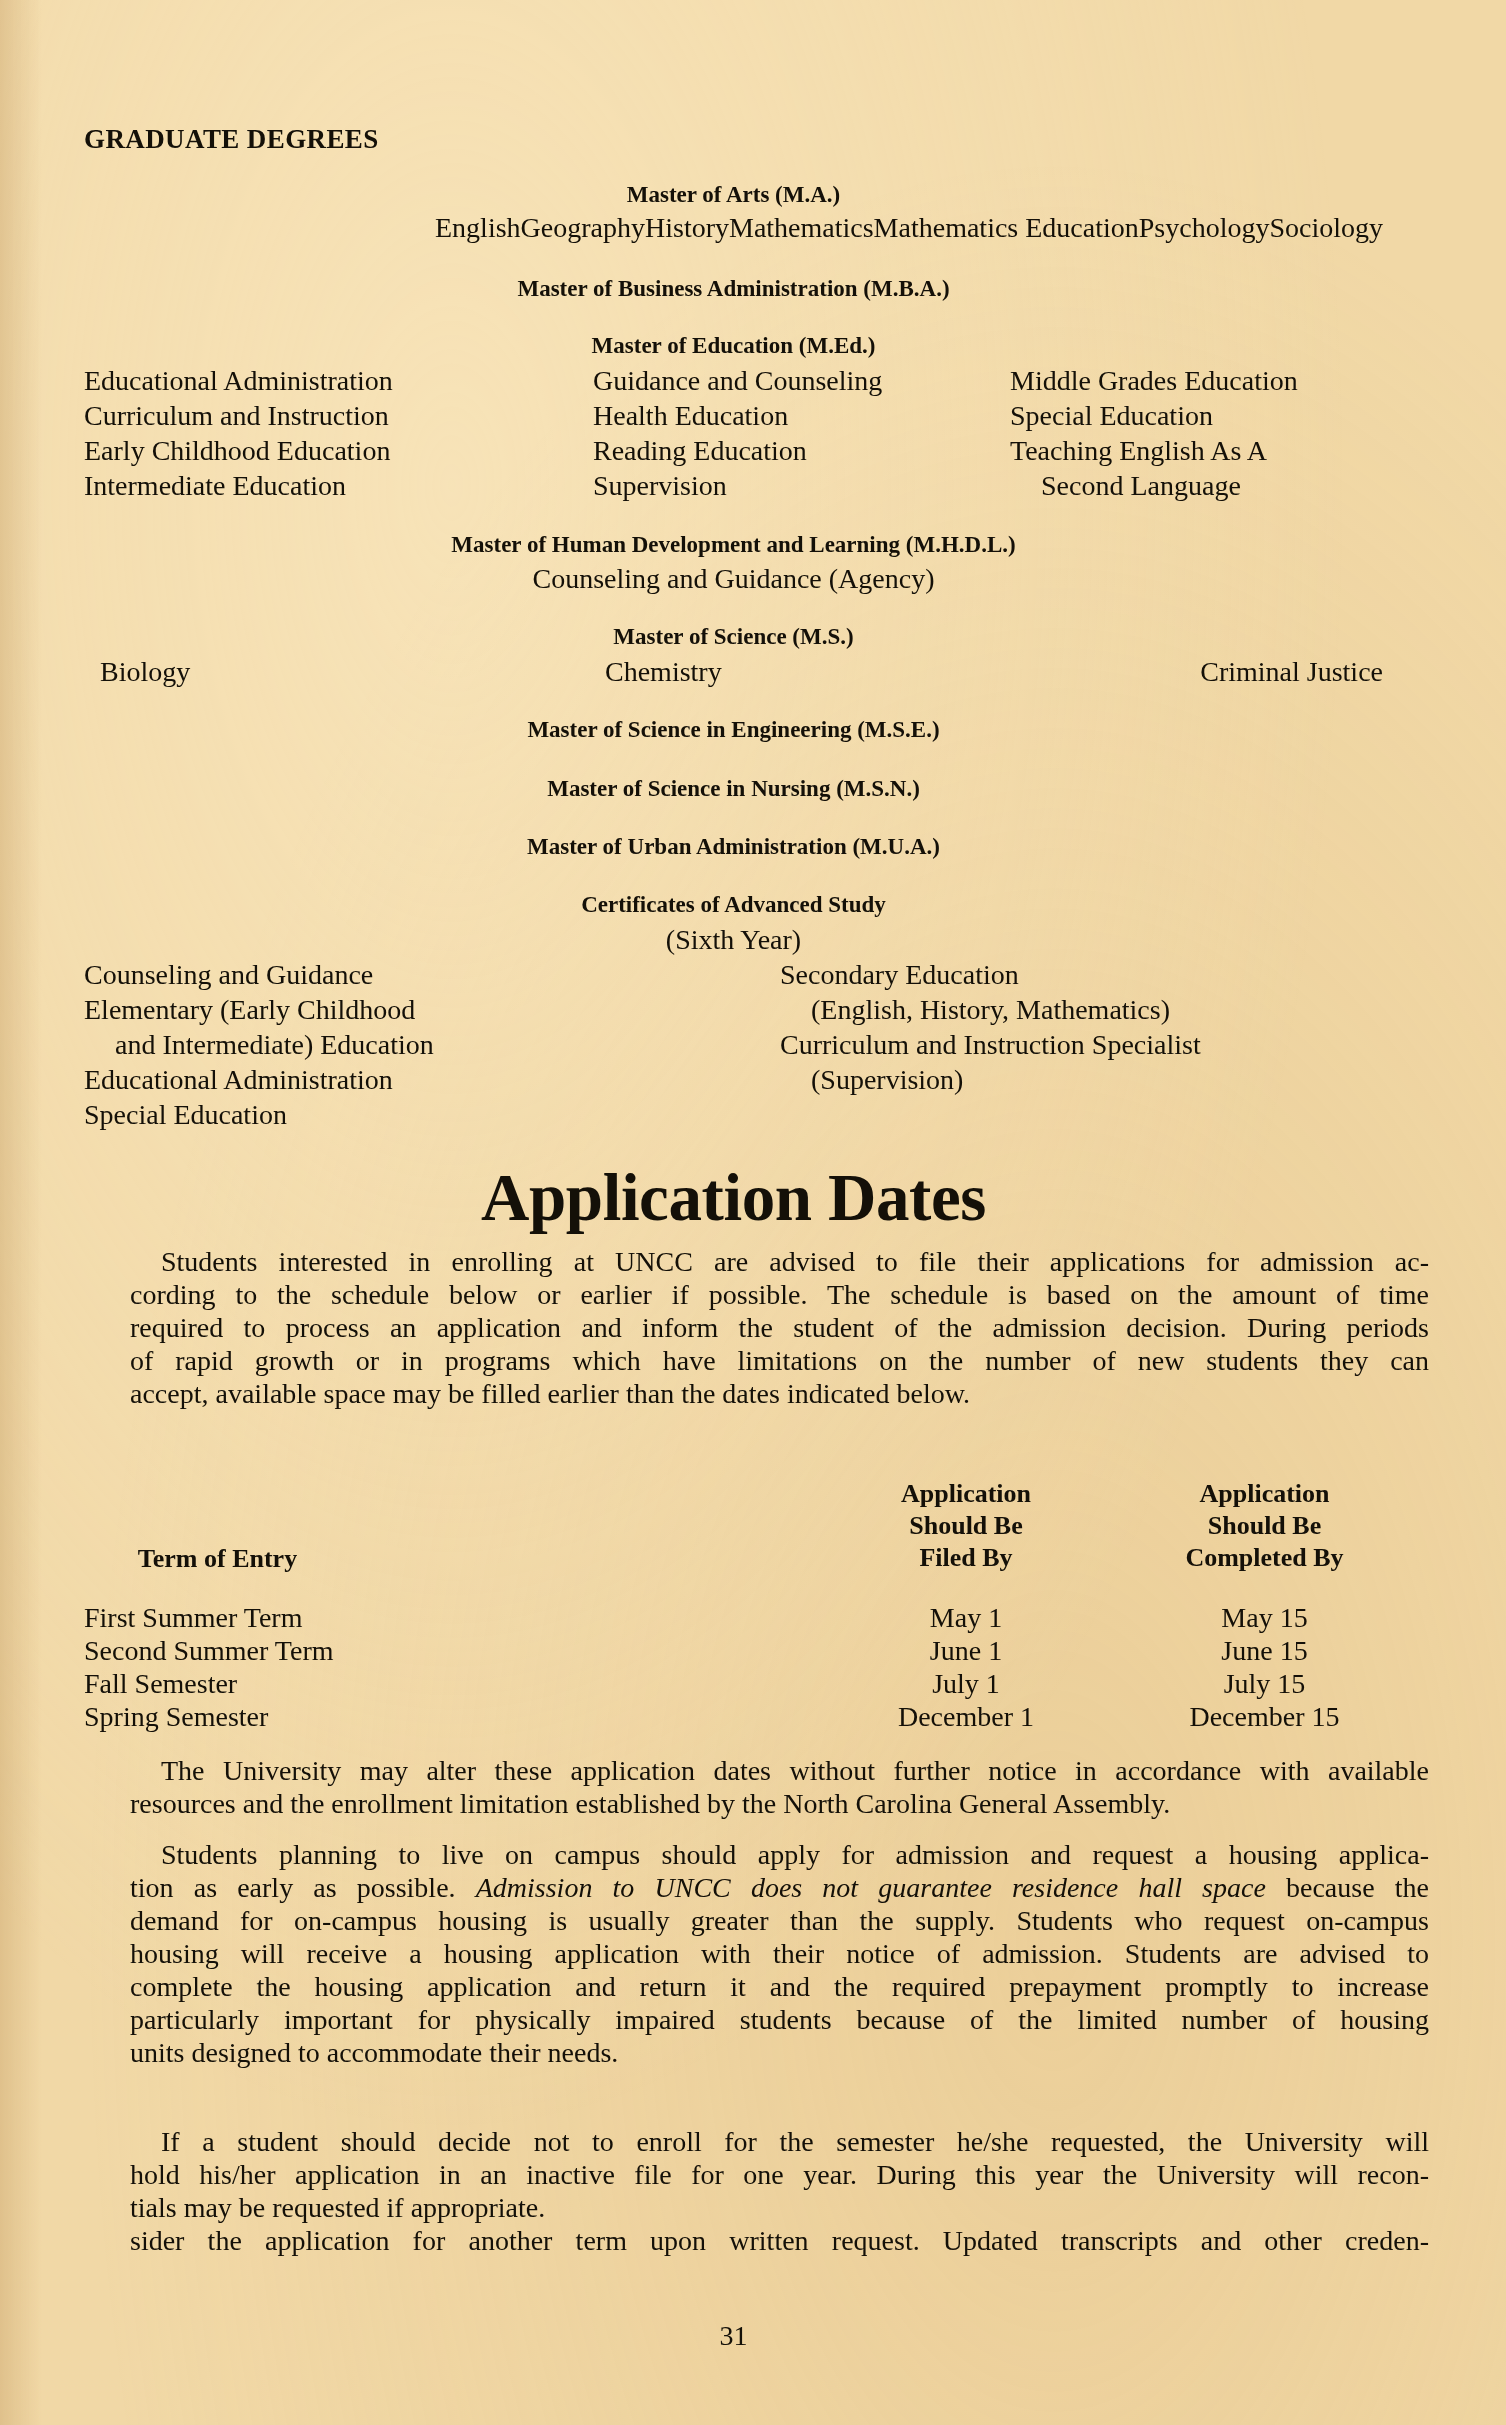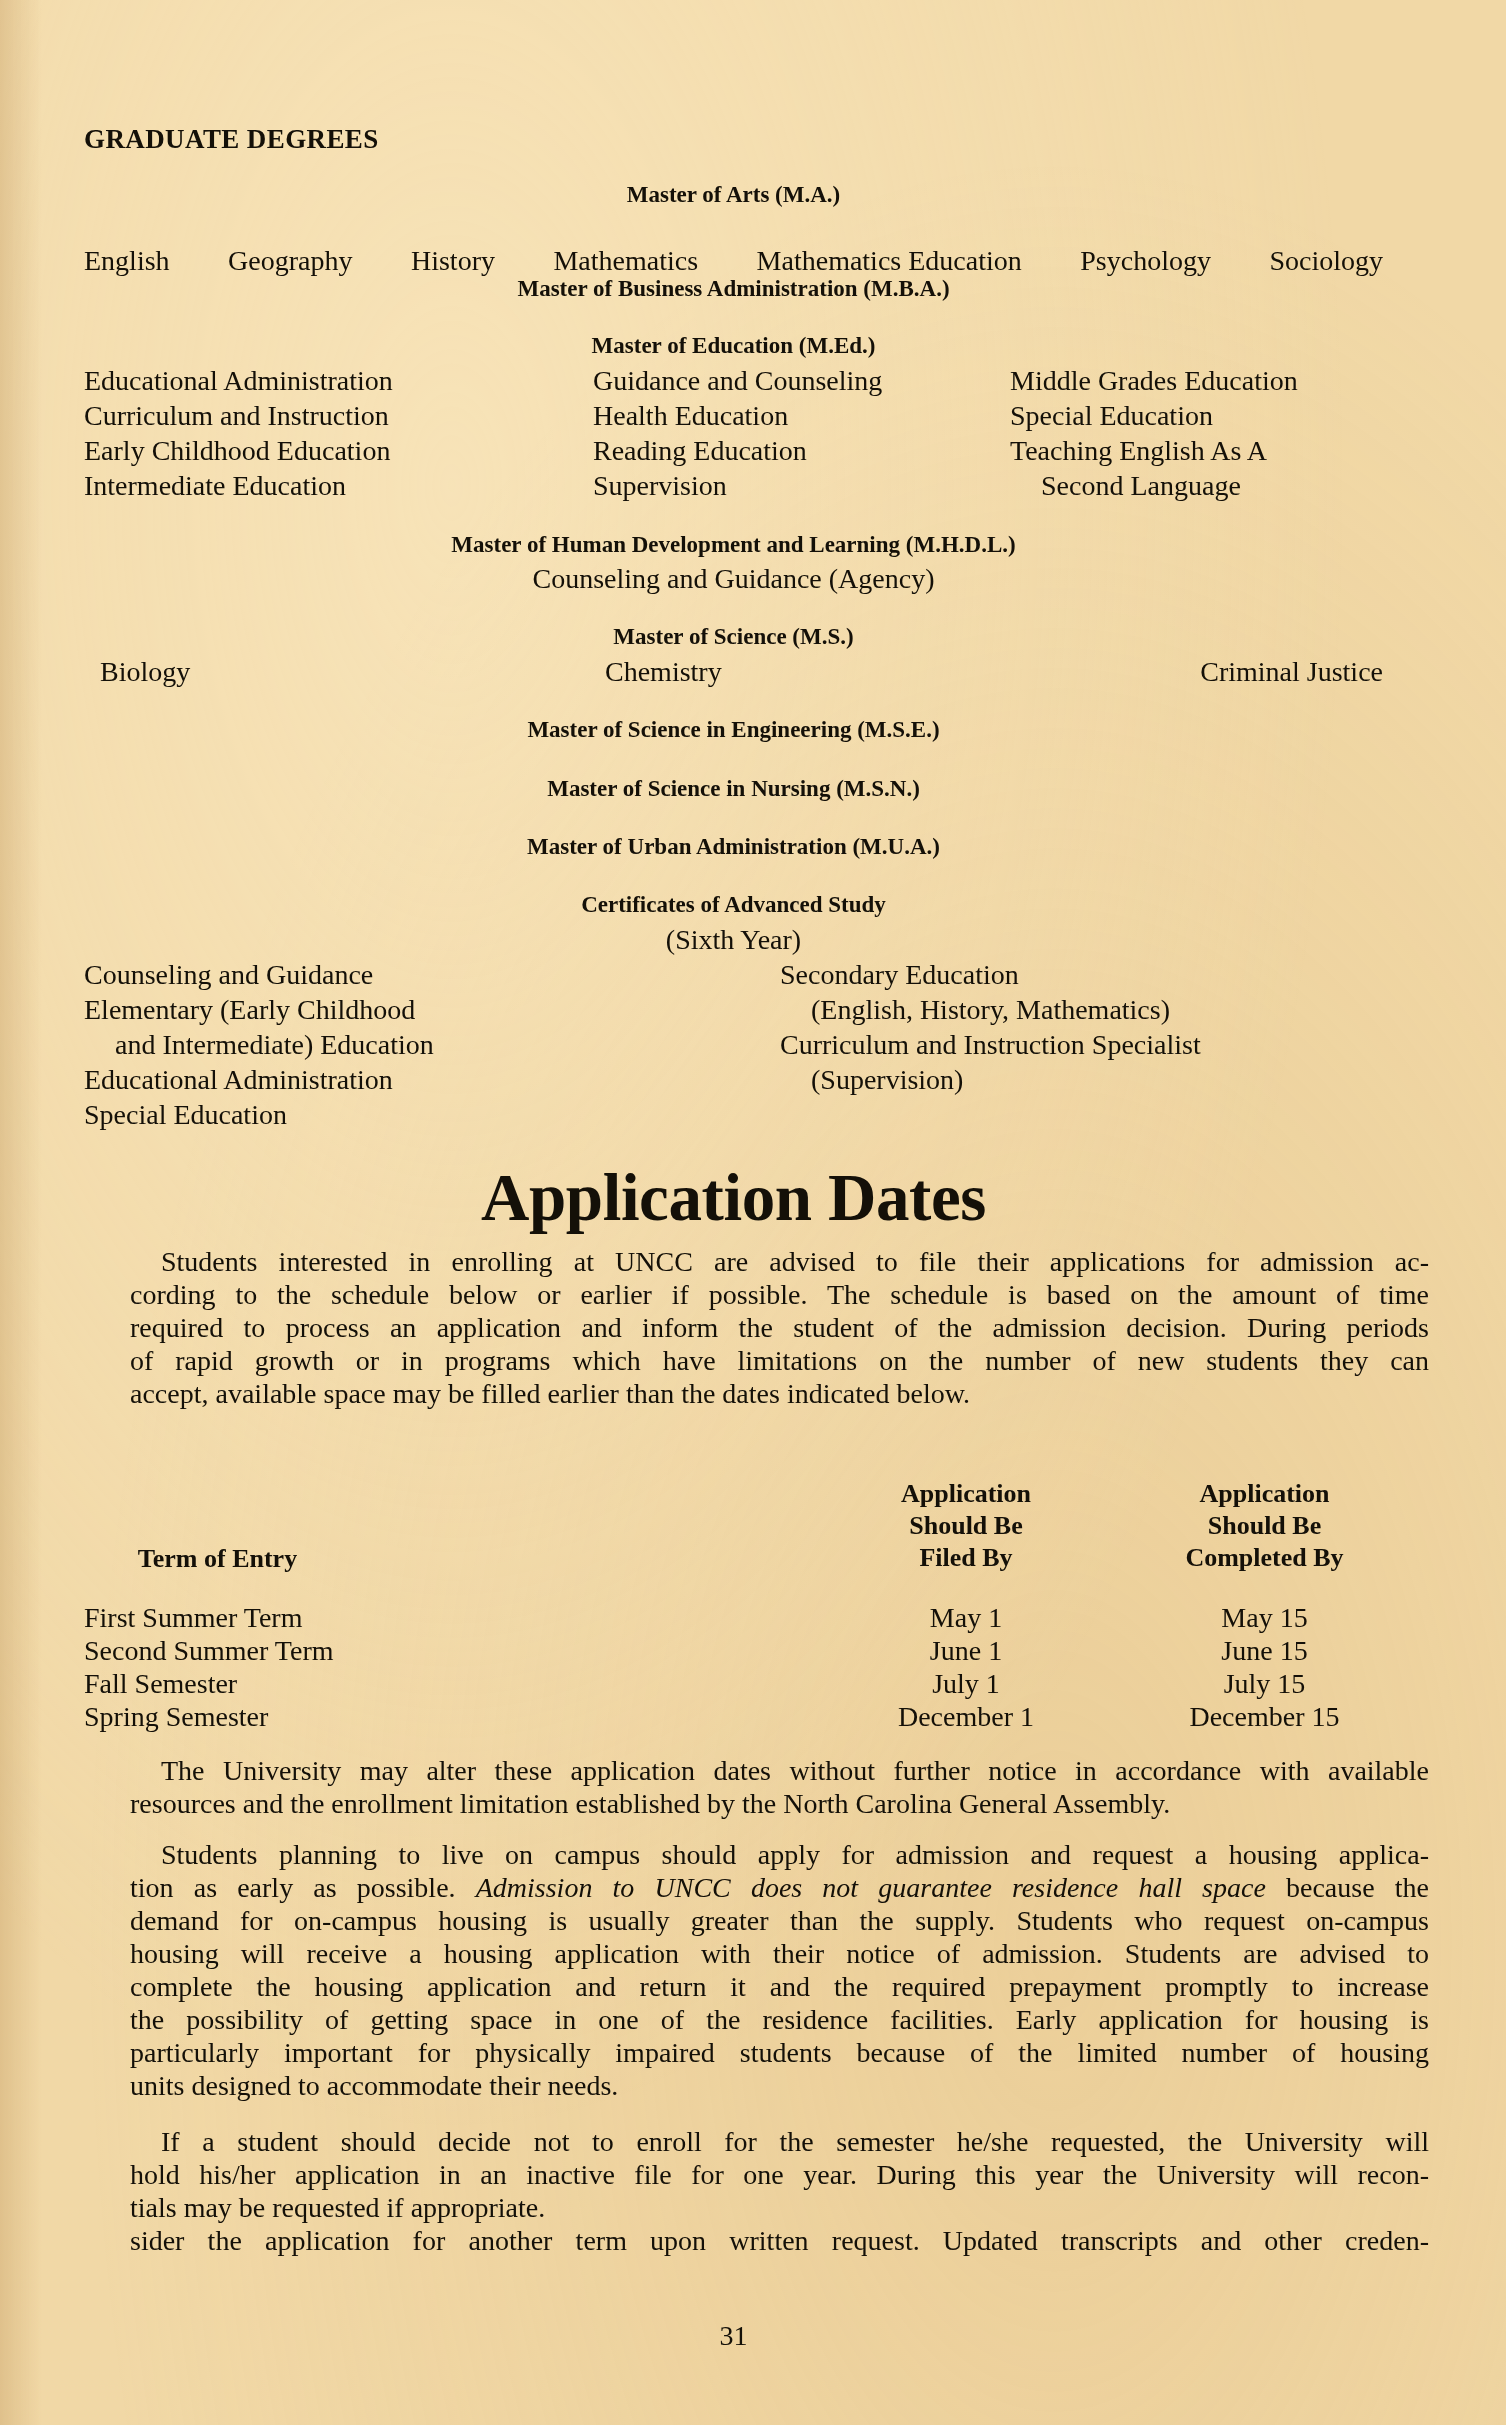--- a/index.html
+++ b/index.html
@@ -31,22 +31,22 @@
       top: 124px; left: 0;
       font-size: 27px; font-weight: bold; letter-spacing: 0.4px;
     }
     .degree-title {
       font-size: 23px; font-weight: bold; line-height: 34px;
     }
 
     
     .ma-row {
       top: 211px; left: 0; width: 1299px;
-      display: flex; justify-content: space-between;
-      font-size: 28px; line-height: 34px; margin-top: 33px;
+      display: flex; justify-content: flex-end;
+      font-size: 28px; line-height: 34px;
     }
 
     
     .col { position: absolute; font-size: 28px; line-height: 35px; white-space: nowrap; }
     .col div { height: 35px; }
     .indent { padding-left: 31px; }
 
     
     .big-heading {
       top: 1159px; left: 0; width: 1299px; text-align: center;
@@ -201,21 +201,20 @@
     <span class="para-line indent-first">The University may alter these application dates without further notice in accordance with available</span>
     <span class="para-line last">resources and the enrollment limitation established by the North Carolina General Assembly.</span>
   </div>
 
   <div class="para" style="top:1838px;">
     <span class="para-line indent-first">Students planning to live on campus should apply for admission and request a housing applica-</span>
     <span class="para-line"><span>tion as early as possible. </span><em>Admission to UNCC does not guarantee residence hall space</em><span> because the</span></span>
     <span class="para-line">demand for on-campus housing is usually greater than the supply. Students who request on-campus</span>
     <span class="para-line">housing will receive a housing application with their notice of admission. Students are advised to</span>
     <span class="para-line">complete the housing application and return it and the required prepayment promptly to increase</span>
-    <span class="para-line">the possibility of getting space in one of the residence facilities. Early application for housing is</span>
     <span class="para-line">particularly important for physically impaired students because of the limited number of housing</span>
     <span class="para-line last">units designed to accommodate their needs.</span>
   </div>
 
   <div class="para" style="top:2125px;">
     <span class="para-line indent-first">If a student should decide not to enroll for the semester he/she requested, the University will</span>
     <span class="para-line">hold his/her application in an inactive file for one year. During this year the University will recon-</span>
     <span class="para-line last">tials may be requested if appropriate.</span>
     <span class="para-line">sider the application for another term upon written request. Updated transcripts and other creden-</span>
   </div>

